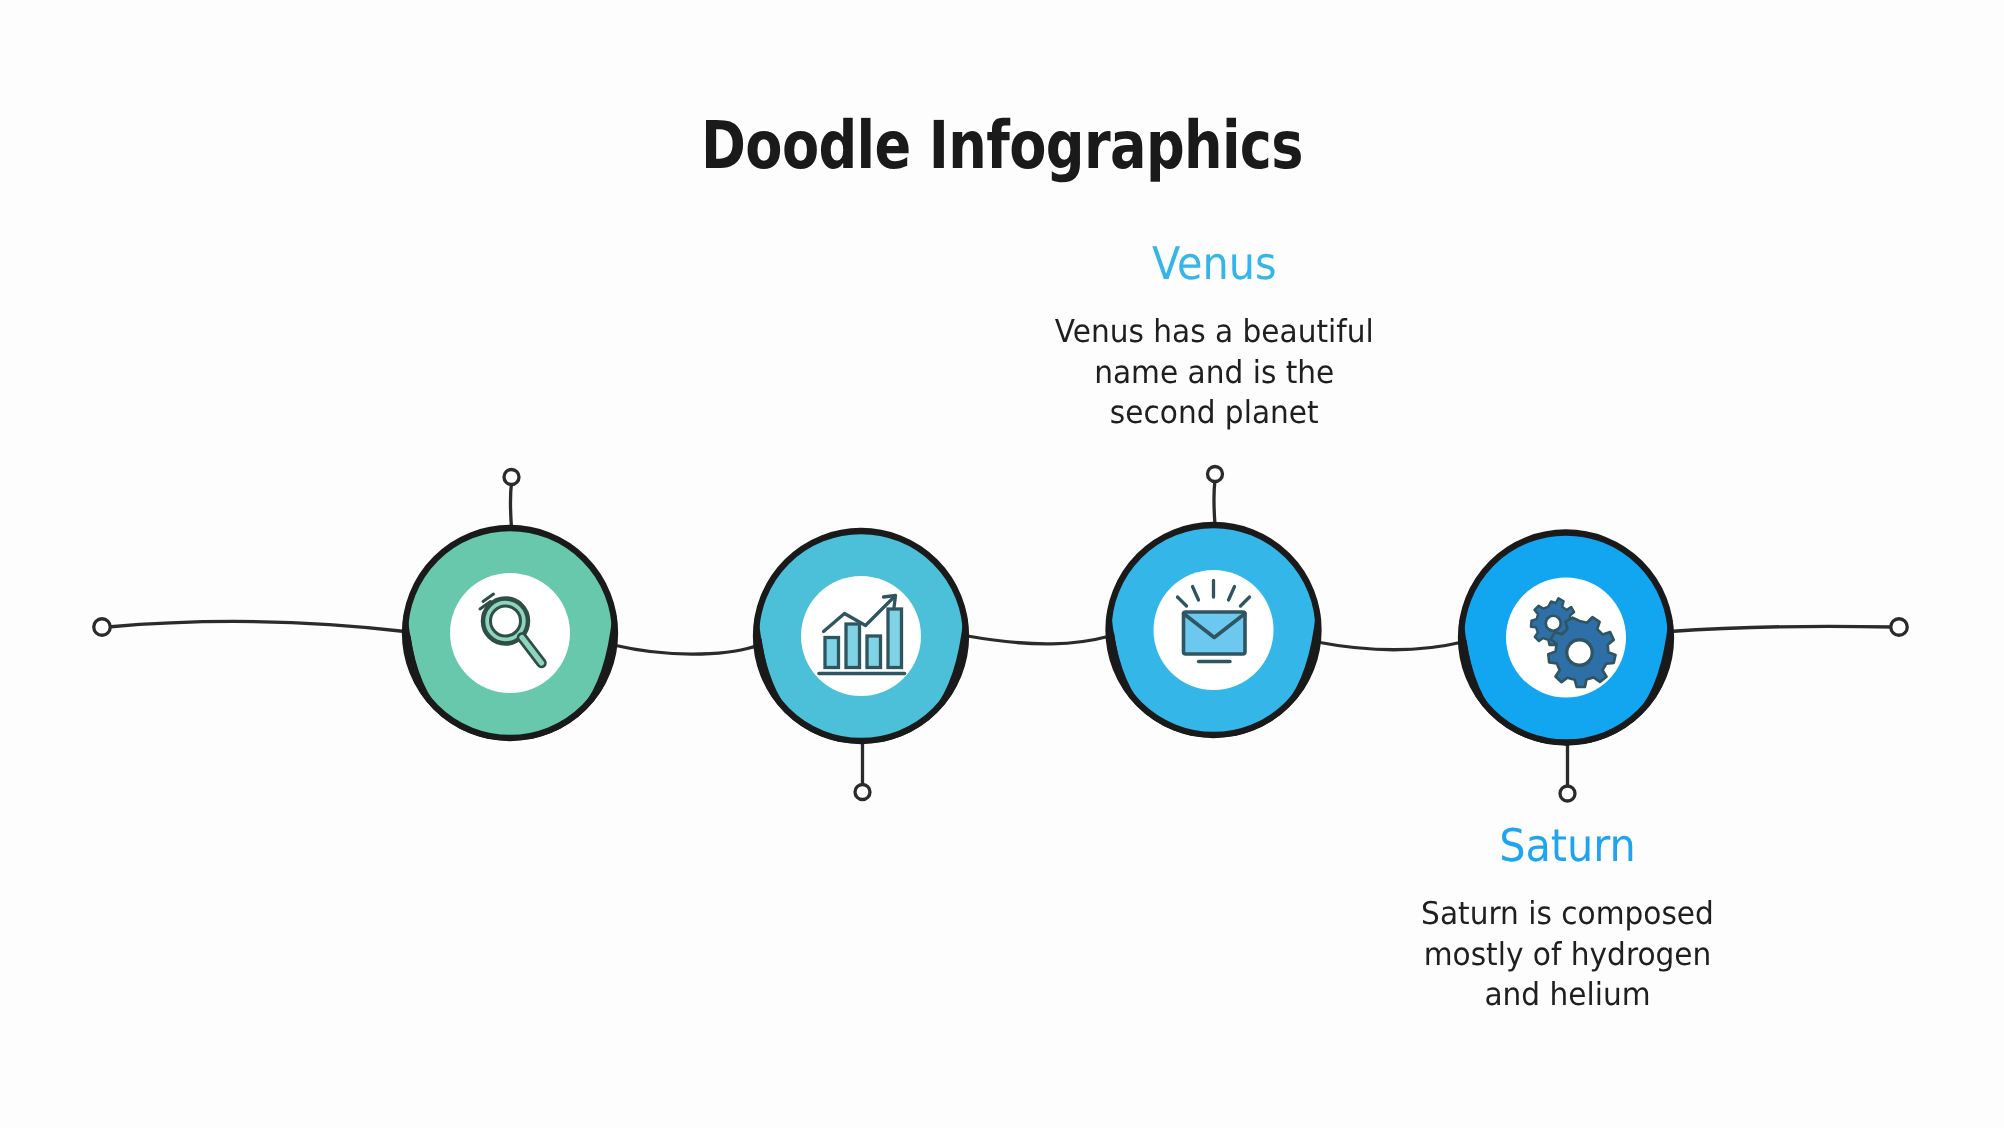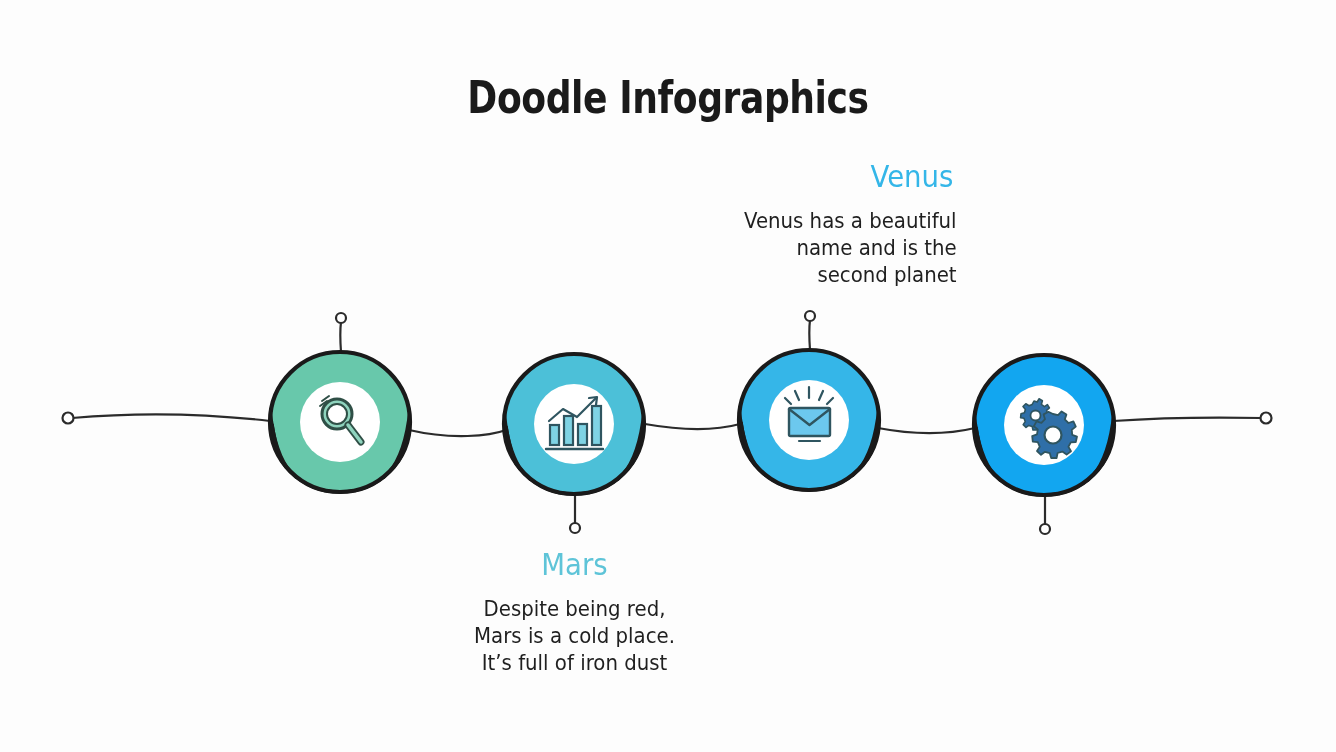--- a/index.html
+++ b/index.html
@@ -71,21 +71,21 @@
     color: #1f1f1f;
     margin: 0;
     transform: scaleX(0.94);
   }
   .block .body .line {
     display: block;
     white-space: nowrap;
   }
 
   #block-mercury { left: 180px; top: 160px;  width: 320px; }
-  #block-venus   { left: 653px; top: 160px;  width: 313px; text-align: right; }
+  #block-venus   { left: 653px; top: 160px;  width: 313px; }
   #block-mars    { left: 448px; top: 548px;  width: 253px; }
   #block-saturn  { left: 920px; top: 548px;  width: 250px; }
 </style>
 </head>
 <body>
 
 <div id="slide">
 
   <div class="title">Doodle Infographics</div>
 
@@ -267,23 +267,23 @@
 
   <div class="block" id="block-venus">
     <div class="heading" style="color:#34b6e8">Venus</div>
     <div class="body">
       <span class="line">Venus has a beautiful</span>
       <span class="line">name and is the</span>
       <span class="line">second planet</span>
     </div>
   </div>
 
-  <div class="block" id="block-mars">
-    <div class="heading" style="color:#5ec4d8">Mars</div>
+
+  <div class="block" id="block-saturn">
+    <div class="heading" style="color:#1fa5ef">Saturn</div>
     <div class="body">
-      <span class="line">Despite being red,</span>
-      <span class="line">Mars is a cold place.</span>
-      <span class="line">It’s full of iron dust</span>
+      <span class="line">Saturn is composed</span>
+      <span class="line">mostly of hydrogen</span>
+      <span class="line">and helium</span>
     </div>
   </div>
 
-
 </div>
 
 </body></html>

